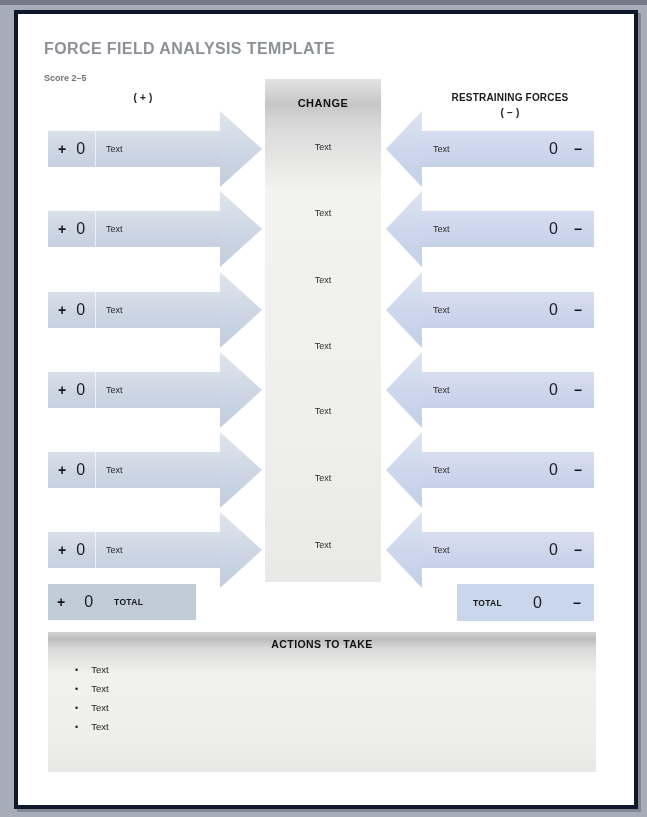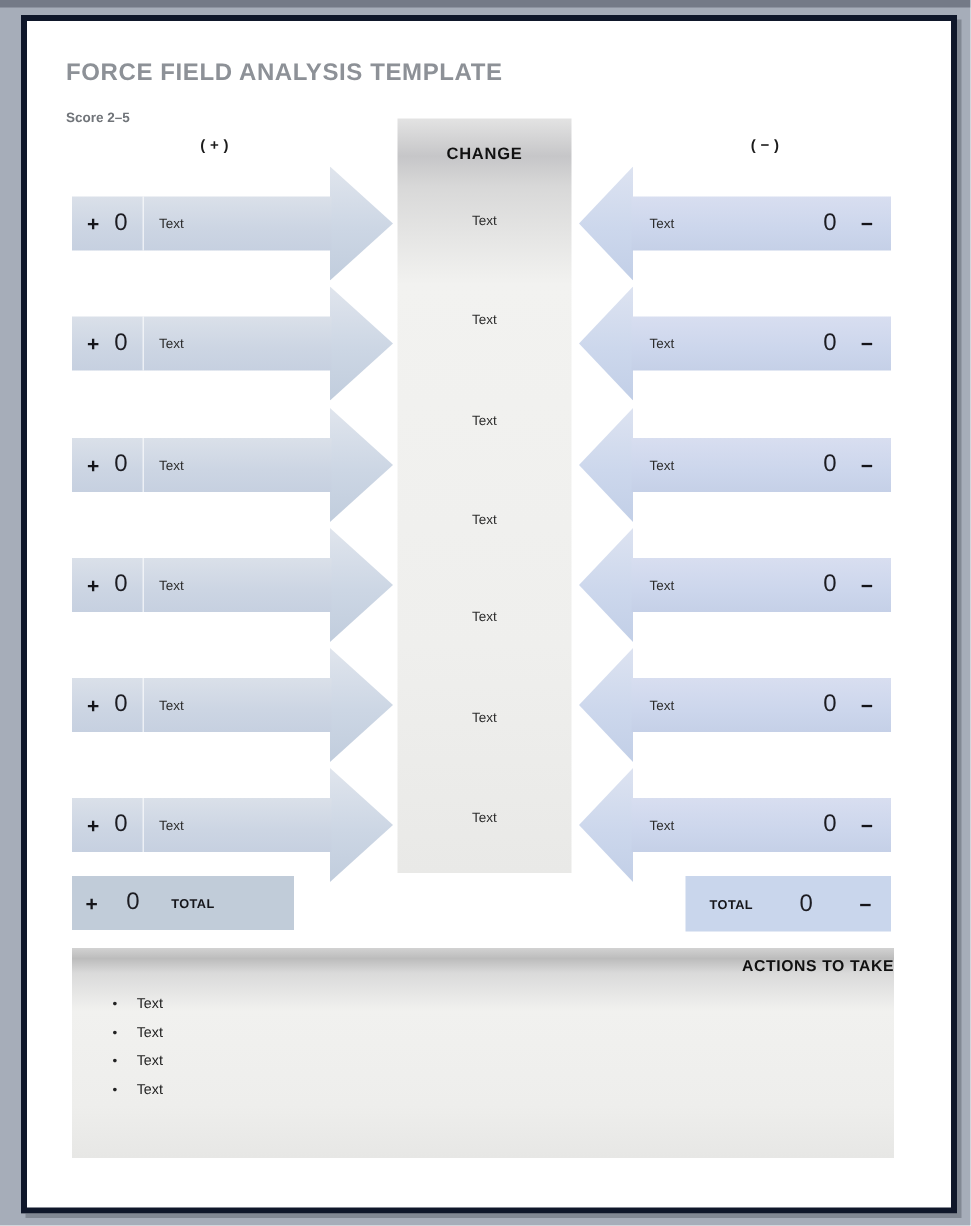--- a/index.html
+++ b/index.html
@@ -51,41 +51,42 @@
   .total-left .sign{margin-left:9px;}
   .total-left .score{margin-left:19px;}
   .total-left .tlabel{margin-left:21px;}
   .tlabel{font-size:8.5px;font-weight:bold;color:#15151a;letter-spacing:.3px;}
   .total-right{position:absolute;left:439px;top:570px;width:137px;height:37px;
     background:#c9d6ec;display:flex;align-items:center;justify-content:space-between;
     box-sizing:border-box;padding:0 13px 0 16px;}
 
   .actions{position:absolute;left:30px;top:618px;width:548px;height:140px;
     background:linear-gradient(180deg,#d2d2d2 0%,#bcbcbc 5%,#dadada 12%,#f1f1ef 30%,#eeeeec 75%,#e7e7e5 100%);}
-  .actions-title{text-align:right;padding-top:6px;font-size:10.5px;font-weight:bold;
+  .actions-title{text-align:center;padding-top:6px;font-size:10.5px;font-weight:bold;
     color:#101010;letter-spacing:.4px;}
   .action-list{margin-top:14px;}
   .action-item{display:flex;align-items:baseline;padding-left:27px;height:19px;}
   .bullet{font-size:9px;color:#222;}
   .action-text{margin-left:13px;font-size:9.5px;color:#222;}
 </style>
 </head>
 <body>
 
 <div class="top-strip"></div>
 
 <div class="page">
 
   <div class="title">FORCE FIELD ANALYSIS TEMPLATE</div>
   <div class="score-note">Score 2–5</div>
 
   <div class="col-head driving">
     <div>( + )</div>
   </div>
   <div class="col-head restraining">
+    <div>RESTRAINING FORCES</div>
     <div>( − )</div>
   </div>
 
   <div class="change-col">
     <div class="change-title">CHANGE</div>
     <div class="change-item" style="top:63px">Text</div>
     <div class="change-item" style="top:129px">Text</div>
     <div class="change-item" style="top:196px">Text</div>
     <div class="change-item" style="top:262px">Text</div>
     <div class="change-item" style="top:327px">Text</div>

